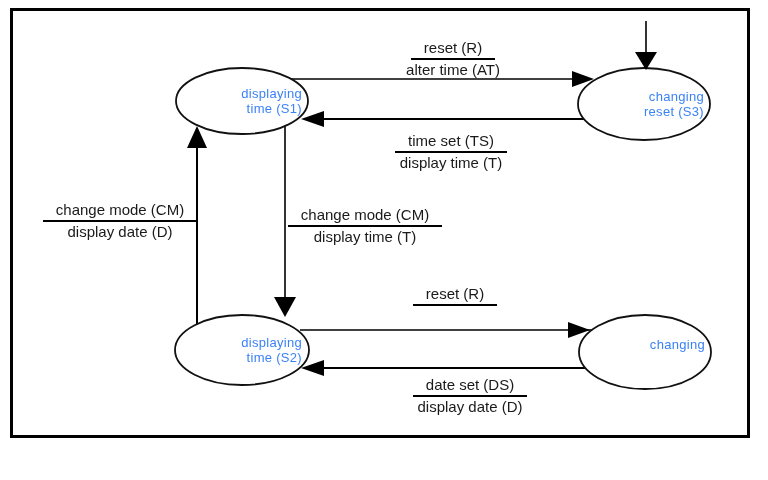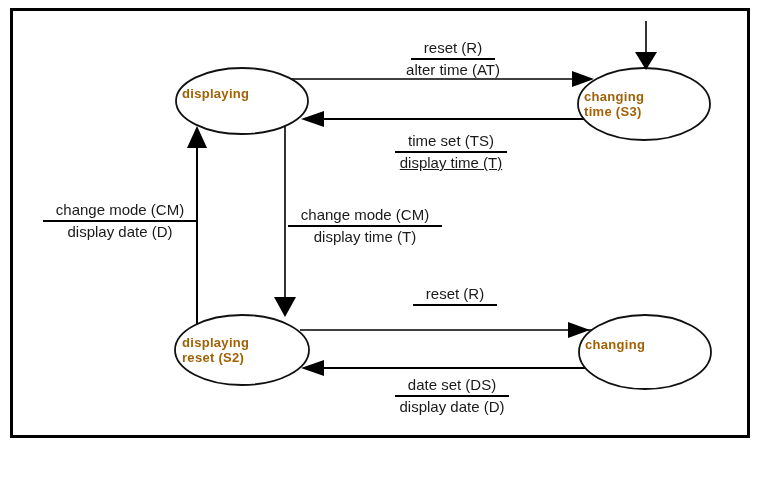--- a/index.html
+++ b/index.html
@@ -27,25 +27,25 @@
   svg.layer {
     position: absolute;
     left: 0;
     top: 0;
     width: 768px;
     height: 480px;
   }
   .state-label {
     position: absolute;
     width: 120px;
-    text-align: left;
+    text-align: right;
     font-size: 13px;
-    font-weight: bold;
+    font-weight: normal;
     line-height: 15px;
-    color: #a16207;
+    color: #3b82f6;
     letter-spacing: 0.3px;
   }
   .trans-label {
     position: absolute;
     width: 180px;
     text-align: center;
     font-size: 15px;
     line-height: 19px;
     color: #1a1a1a;
     white-space: nowrap;
@@ -85,49 +85,50 @@
     <polygon points="301,119 324,111 324,127" fill="#000"></polygon>
     <polygon points="285,317 274,297 296,297" fill="#000"></polygon>
     <polygon points="197,126 187,148 207,148" fill="#000"></polygon>
     <polygon points="590,330 568,322 568,338" fill="#000"></polygon>
     <polygon points="301,368 324,360 324,376" fill="#000"></polygon>
     <polygon points="646,70 635,52 657,52" fill="#000"></polygon>
   </svg>
 
   <div class="state-label" style="left:182px; top:86px;">
     <div>displaying</div>
+    <div>time (S1)</div>
   </div>
   <div class="state-label" style="left:584px; top:89px;">
     <div>changing</div>
-    <div>time (S3)</div>
+    <div>reset (S3)</div>
   </div>
   <div class="state-label" style="left:182px; top:335px;">
     <div>displaying</div>
-    <div>reset (S2)</div>
+    <div>time (S2)</div>
   </div>
   <div class="state-label" style="left:585px; top:337px;">
     <div>changing</div>
   </div>
 
   <div class="trans-label" style="left:363px; top:38px;">
     <span class="event">reset (R)</span>
     <span class="action">alter time (AT)</span>
   </div>
-  <div class="trans-label" style="left:361px; top:131px;text-decoration:underline;">
+  <div class="trans-label" style="left:361px; top:131px;">
     <span class="event">time set (TS)</span>
     <span class="action">display time (T)</span>
   </div>
   <div class="trans-label" style="left:30px; top:200px;">
     <span class="event">change mode (CM)</span>
     <span class="action">display date (D)</span>
   </div>
   <div class="trans-label" style="left:275px; top:205px;">
     <span class="event">change mode (CM)</span>
     <span class="action">display time (T)</span>
   </div>
   <div class="trans-label" style="left:365px; top:284px;">
     <span class="event">reset (R)</span>
   </div>
-  <div class="trans-label" style="left:362px; top:375px;">
+  <div class="trans-label" style="left:380px; top:375px;">
     <span class="event">date set (DS)</span>
     <span class="action">display date (D)</span>
   </div>
 </div>
 
 </body></html>

